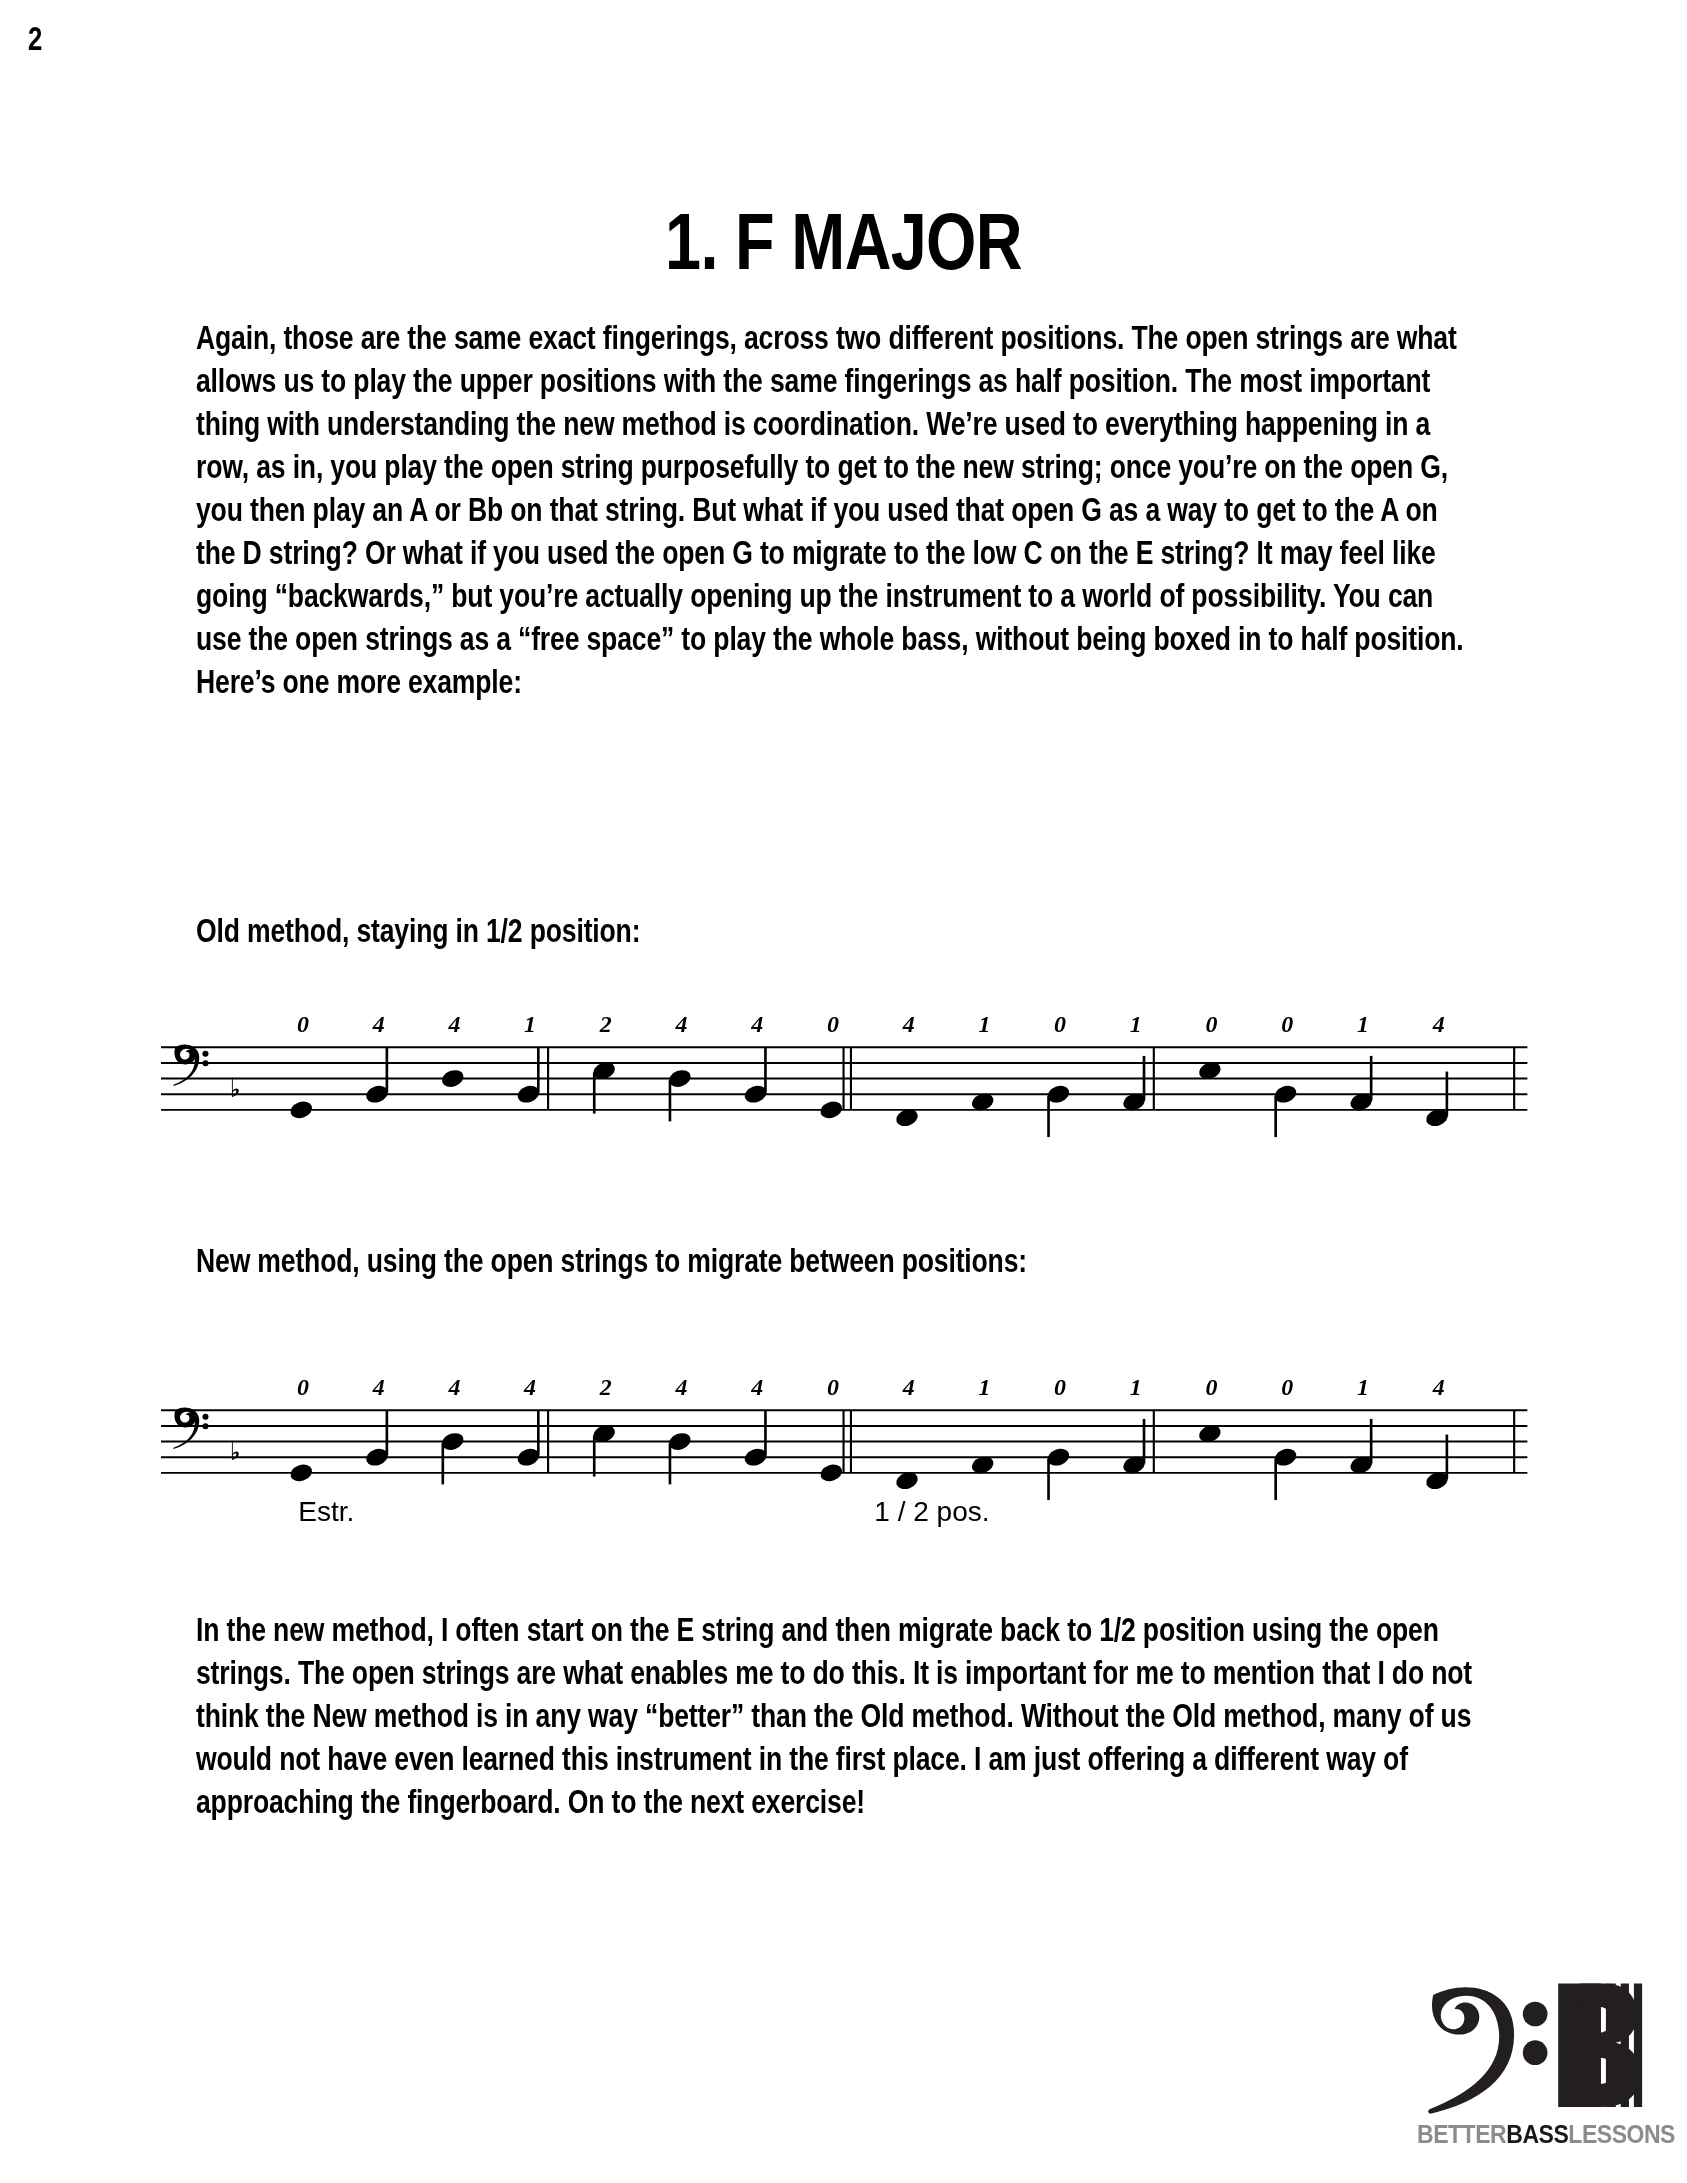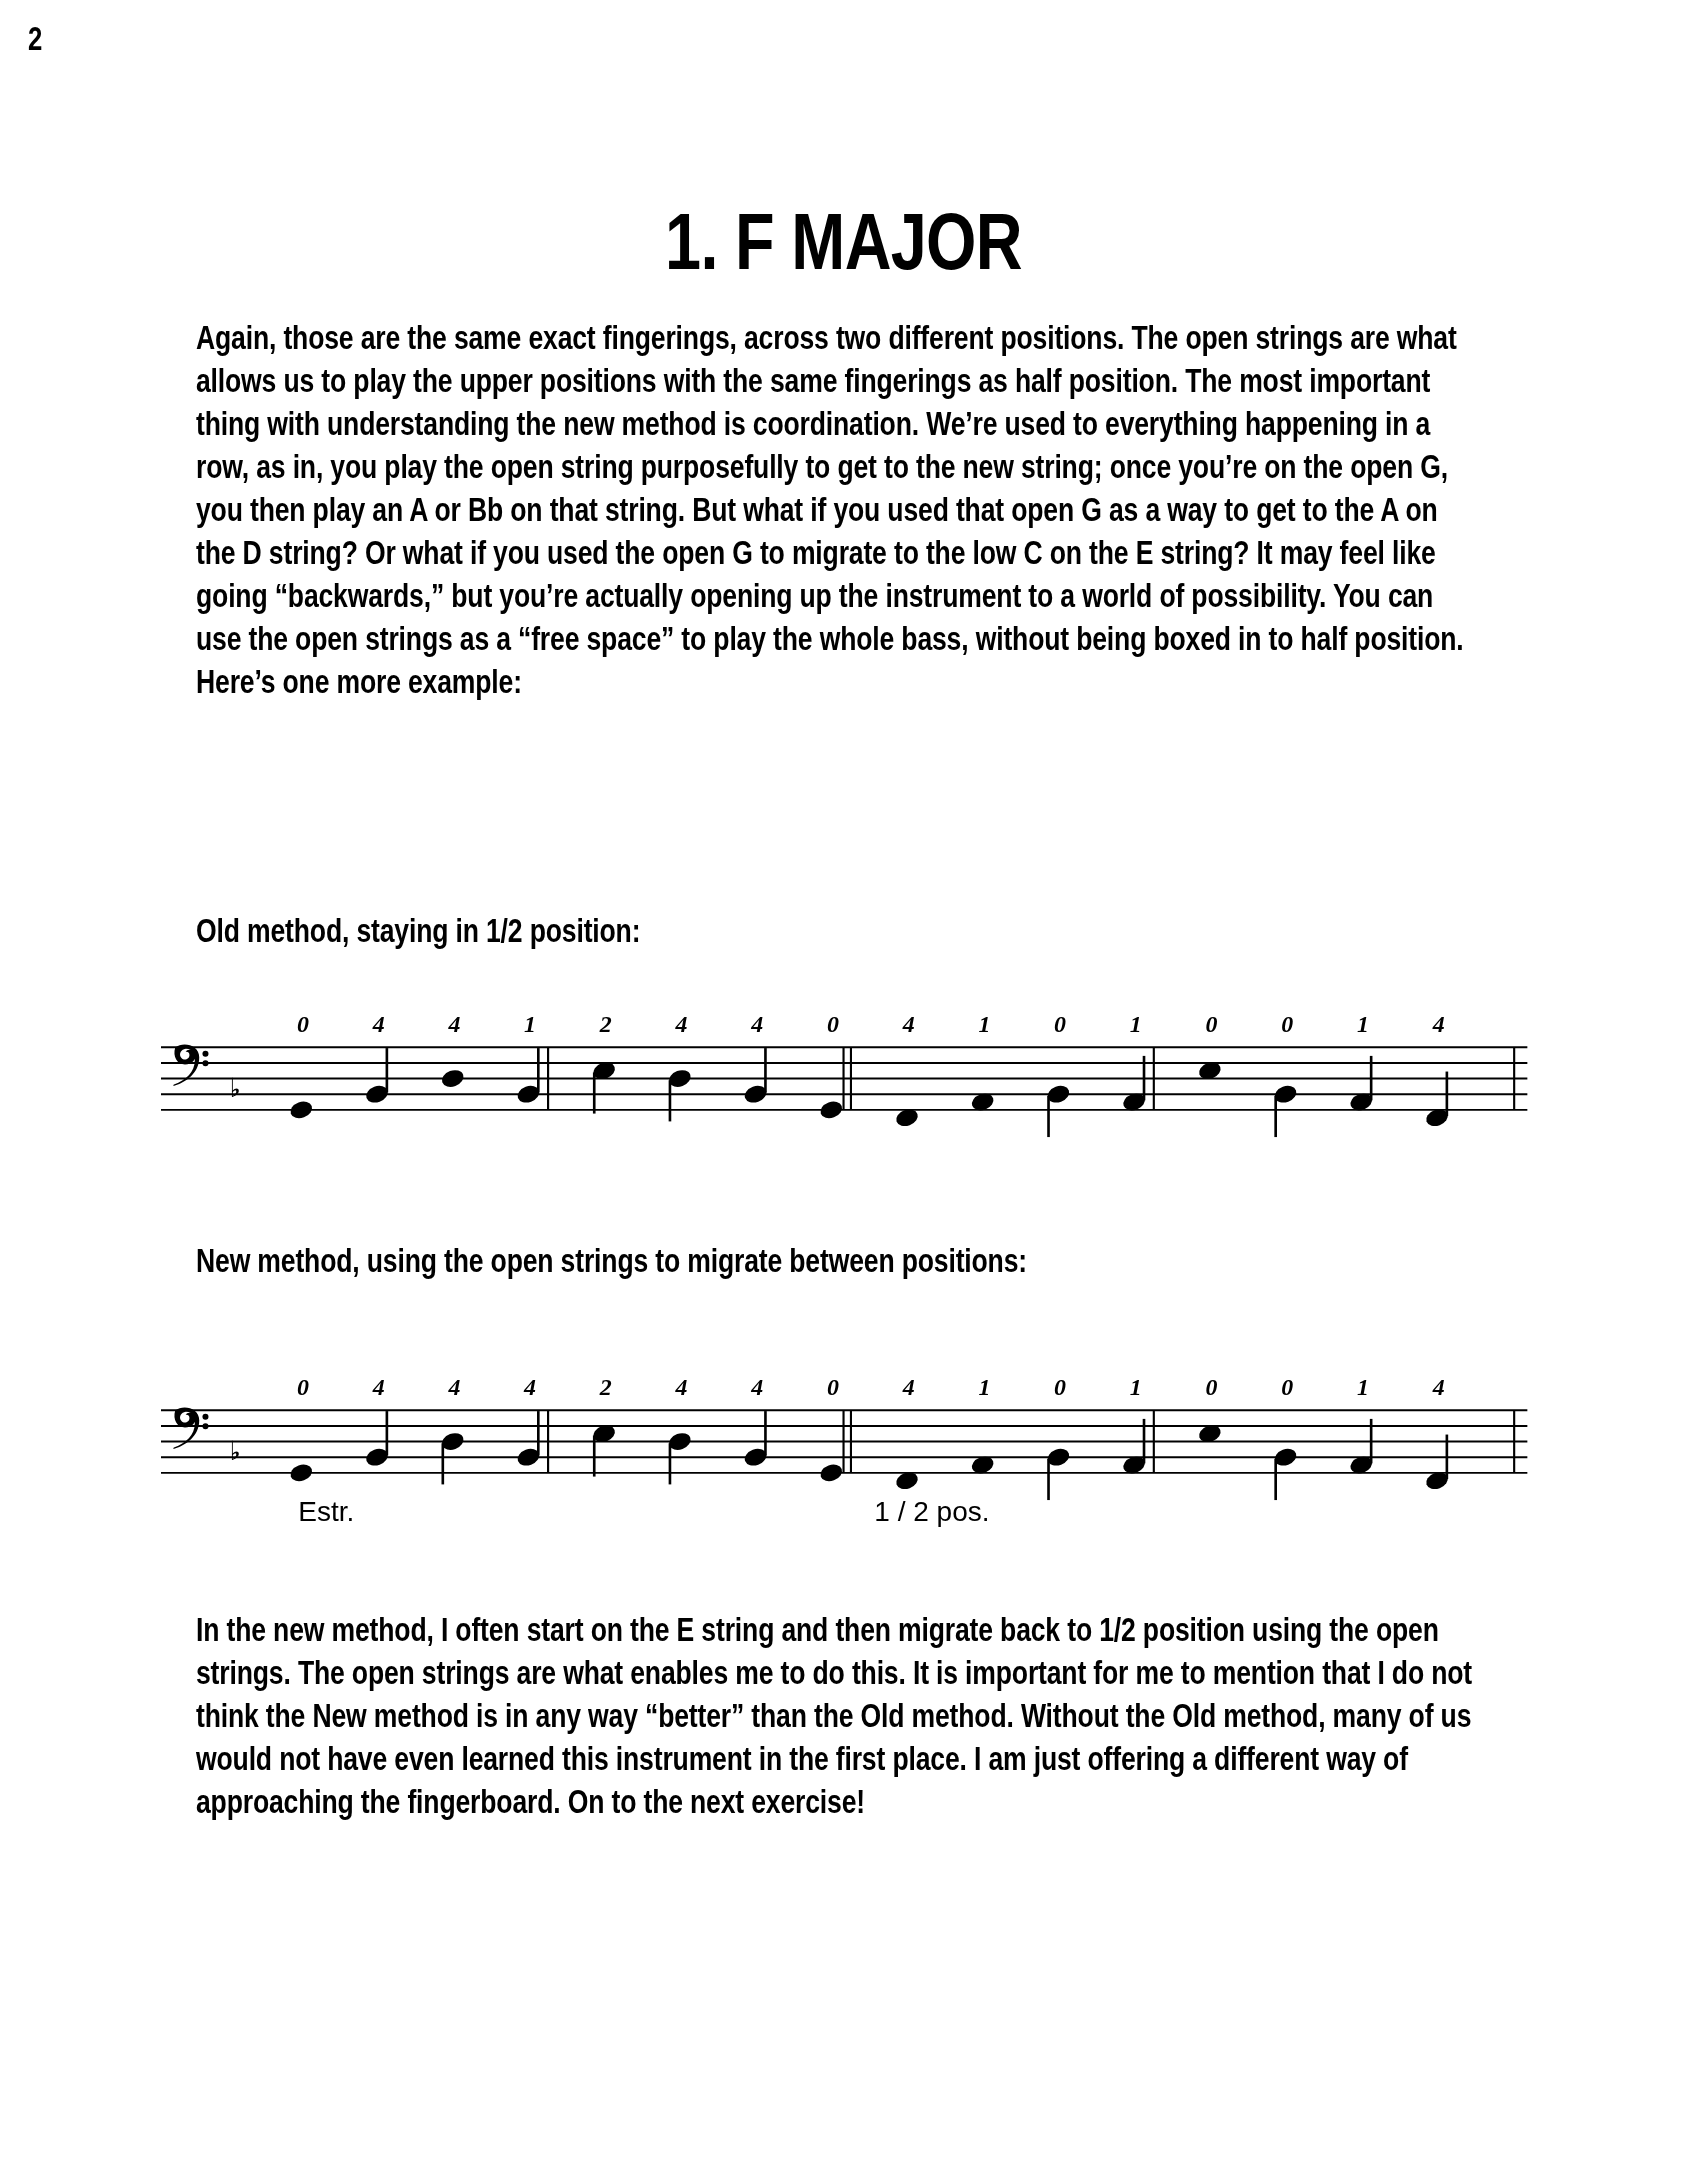--- a/index.html
+++ b/index.html
@@ -284,15 +284,42 @@
           <line x1="1560.3375" y1="139.5" x2="1560.3375" y2="85.5" stroke="#000" stroke-width="3.2"></line>
           <text x="1550.3375" y="38" text-anchor="middle" font-family="&quot;Liberation Serif&quot;, serif" font-size="29" font-style="italic" font-weight="bold" fill="#000">4</text>
         </g>
         <text x="200.53125" y="190" text-anchor="middle" font-family="&quot;Liberation Sans&quot;, sans-serif" font-size="34" fill="#000">Estr.</text>
         <text x="935.53125" y="190" text-anchor="middle" font-family="&quot;Liberation Sans&quot;, sans-serif" font-size="34" fill="#000">1 / 2 pos.</text>
       </svg>
     </div>
 
   <div class="body-col para" id="para-outro">In the new method, I often start on the E string and then migrate back to 1/2 position using the open strings. The open strings are what enables me to do this. It is important for me to mention that I do not think the New method is in any way “better” than the Old method. Without the Old method, many of us would not have even learned this instrument in the first place. I am just offering a different way of approaching the fingerboard. On to the next exercise!</div>
 
+  <div class="logo">
+    <svg viewBox="0 0 300 175" width="247" height="144" aria-hidden="true">
+
+      <g fill="#231f20">
+        <path d="M28 22 C66 2 122 12 126 62 C131 120 85 152 26 166
+                 C22 167 20 162 25 160 C76 140 112 110 108 66
+                 C105 32 82 18 58 24 C40 29 33 44 40 56
+                 C47 69 66 64 66 50 C66 42 60 38 54 39
+                 C58 28 76 28 82 40 C89 54 78 70 60 70
+                 C36 70 22 50 28 22 Z"></path>
+        <circle cx="152" cy="45" r="15"></circle>
+        <circle cx="152" cy="92" r="15"></circle>
+      </g>
+
+      <g fill="#231f20">
+        <path d="M180 8 H232 V158 H180 Z"></path>
+        <path d="M238 8 H250 V158 H238 Z"></path>
+        <path d="M256 8 H266 V158 H256 Z"></path>
+        <path d="M272 8 H282 V158 H272 Z"></path>
+        <path d="M232 8 H262 C290 8 302 26 302 46 C302 64 292 76 276 80
+                 C294 84 306 98 306 118 C306 142 290 158 260 158 H232 V130
+                 H256 C268 130 274 124 274 114 C274 104 268 98 256 98 H232 V68
+                 H254 C264 68 270 62 270 52 C270 42 264 36 254 36 H232 Z" transform="translate(-26,0)"></path>
+      </g>
+    </svg>
+    <div class="logo-word"><span class="w-gray">BETTER</span><span class="w-dark">BASS</span><span class="w-gray">LESSONS</span></div>
+  </div>
 
 </div>
 
 
 </body></html>

